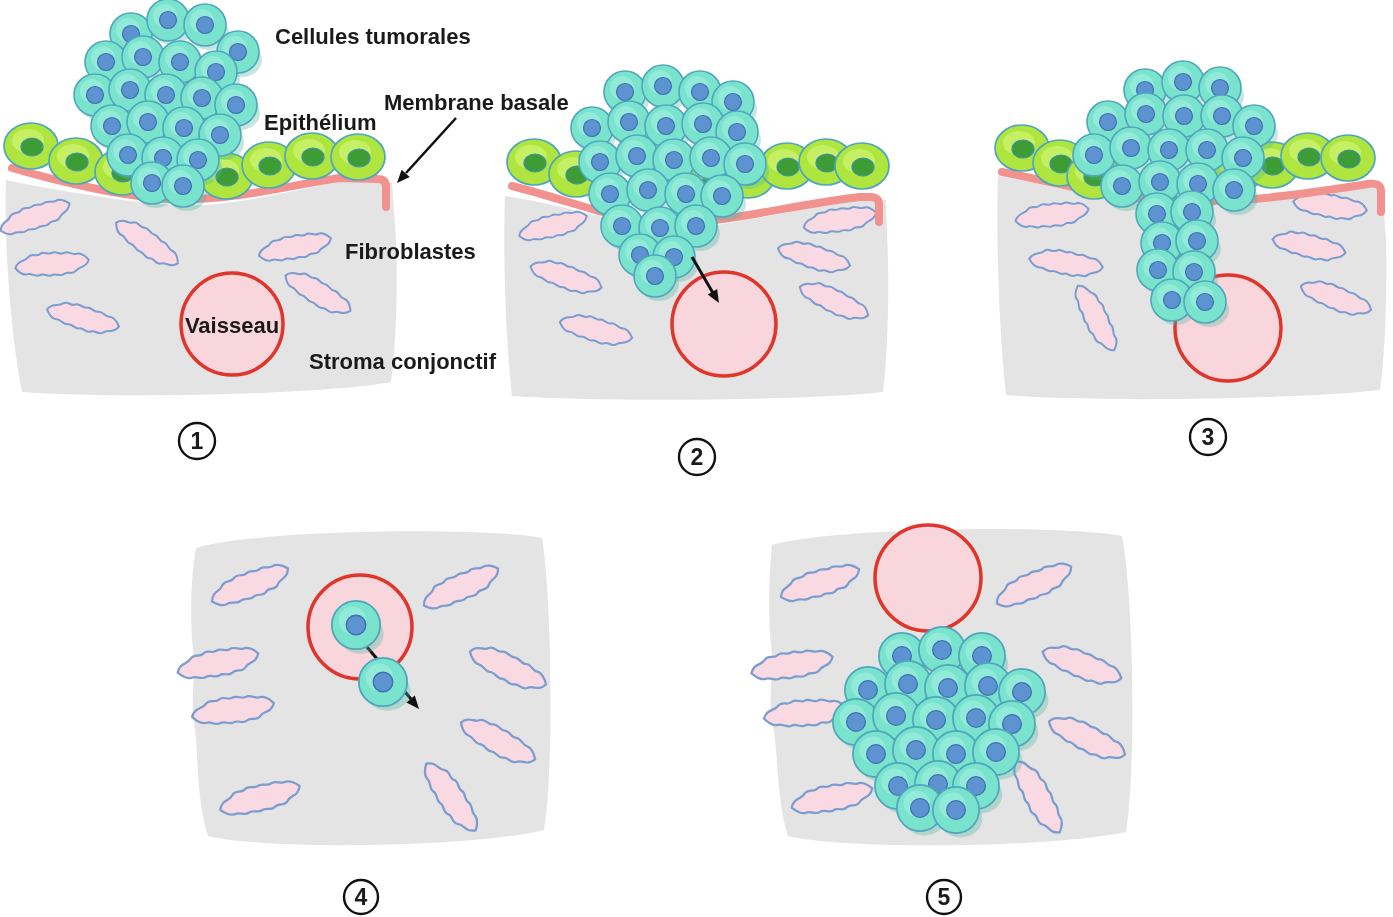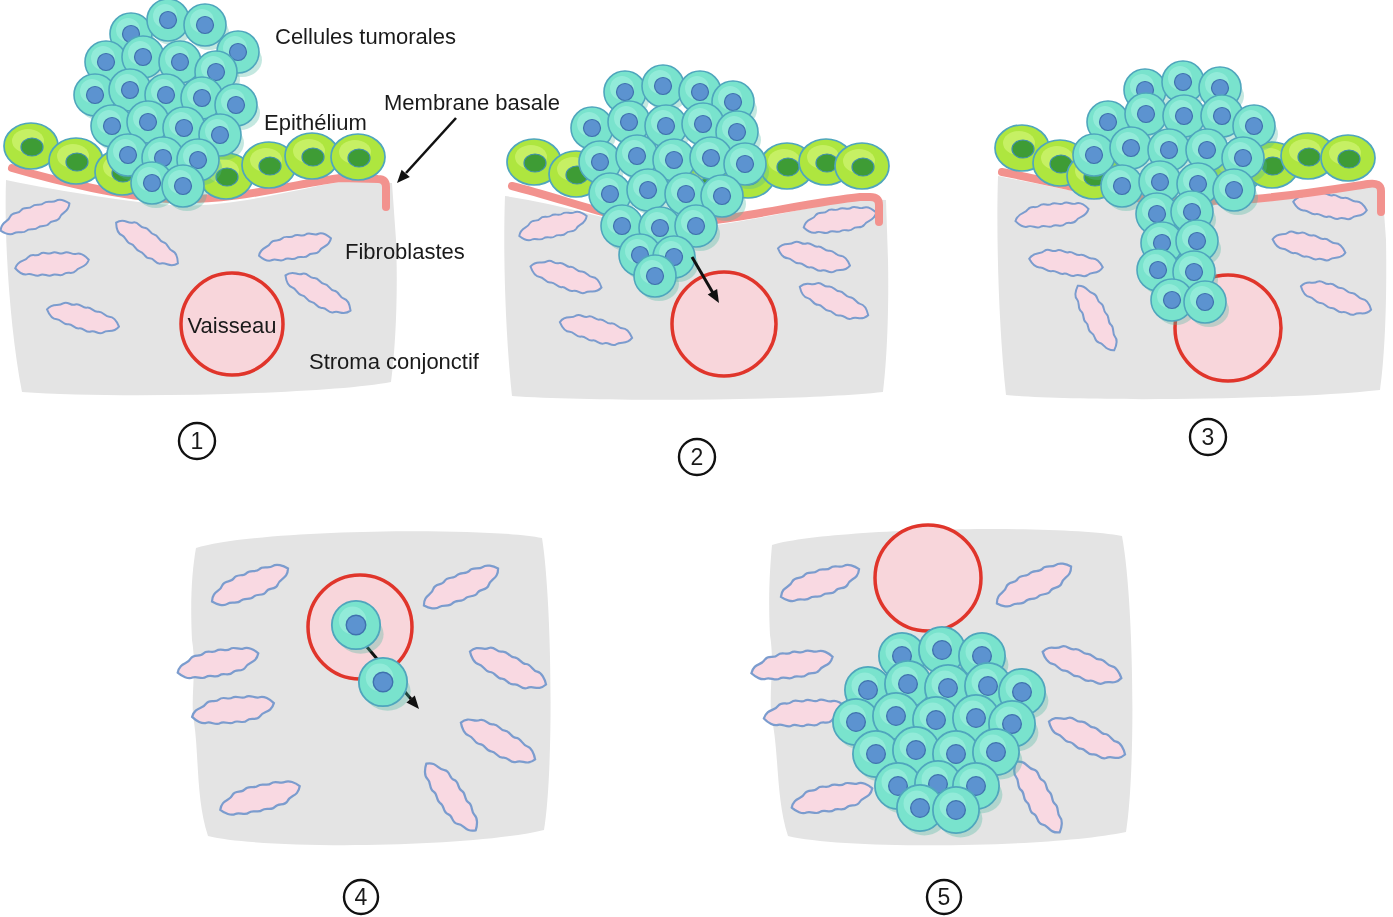--- a/index.html
+++ b/index.html
@@ -1,16 +1,16 @@
 <!DOCTYPE html>
 <html><head>
 <meta charset="utf-8">
 <style>
   html,body{margin:0;padding:0;background:#ffffff;}
-  .stage{width:1393px;height:917px;position:relative;background:#fff;}
+  .stage{width:1393px;height:917px;position:relative;background:#fff;font-weight:bold;}
   svg{display:block;}
   .lbl{font-family:"Liberation Sans","DejaVu Sans",sans-serif;fill:#1a1a1a;}
 </style>
 </head>
 <body>
 
 <div class="stage">
 <svg width="1393" height="917" viewBox="0 0 1393 917">
   <defs>
     <g id="tc">

